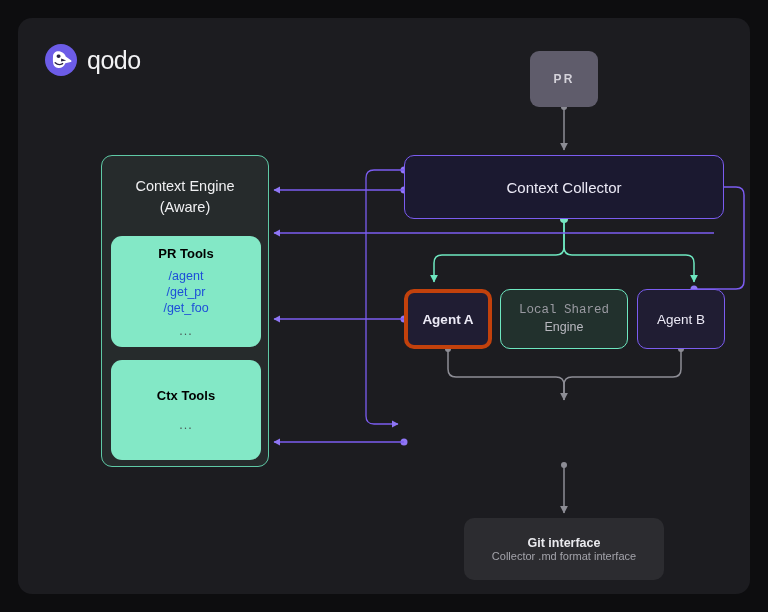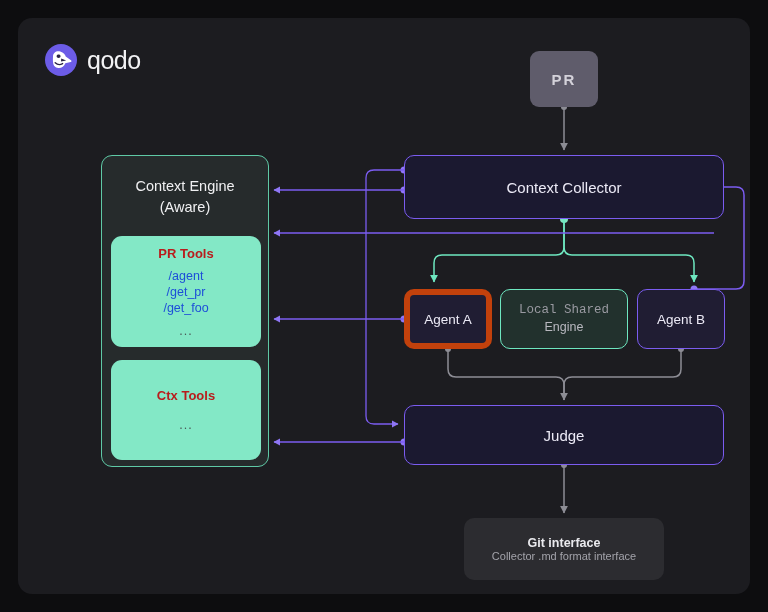--- a/index.html
+++ b/index.html
@@ -69,41 +69,42 @@
   }
   
   #node-pr {
     left: 512px; top: 33px;
     width: 68px; height: 56px;
     background: #5f5c6b;
     border-radius: 9px;
   }
   #node-pr .lbl {
     color: #d4d2da;
-    font-size: 15px;
+    font-size: 12px;
     font-weight: 700;
     letter-spacing: 2.2px;
   }
   
   #node-collector {
     left: 386px; top: 137px;
     width: 320px; height: 64px;
     background: #1b1930;
     border: 1px solid #7b5cf0;
   }
   #node-collector .lbl {
     color: #eceaf6;
     font-size: 15px;
   }
   
   #node-agent-a {
     left: 386px; top: 271px;
     width: 88px; height: 60px;
     background: #201d33;
-    border: 6px solid #c2410c;
+    border: 4px solid #c2410c;
+    font-weight: bold;
   }
   #node-agent-b {
     left: 619px; top: 271px;
     width: 88px; height: 60px;
     background: #201d33;
     border: 1px solid #7b5cf0;
   }
   .agent-lbl {
     color: #eceaf6;
     font-size: 13.5px;
@@ -162,21 +163,21 @@
     border-radius: 11px;
     display: flex;
     flex-direction: column;
     align-items: center;
     justify-content: center;
     text-align: center;
   }
   #tools-pr { top: 80px; height: 111px; }
   #tools-ctx { top: 204px; height: 100px; }
   .tools-title {
-    color: #b91c1c;
+    color: #000000;
     font-size: 13px;
     font-weight: 700;
     margin-bottom: 7px;
   }
   .tools-list {
     color: #1d4ed8;
     font-size: 12.5px;
     line-height: 1.28;
   }
   .tools-ellipsis {
@@ -276,23 +277,20 @@
 
     <div class="node" id="node-shared">
       <div class="l1">Local Shared</div>
       <div class="l2">Engine</div>
     </div>
 
     <div class="node" id="node-agent-b">
       <div class="agent-lbl">Agent B</div>
     </div>
 
-    <div class="node" id="node-judge">
-      <div class="lbl">Judge</div>
-    </div>
 
     <div class="node" id="node-git">
       <div class="title">Git interface</div>
       <div class="sub">Collector .md format interface</div>
     </div>
 
     <div id="node-engine">
       <div id="engine-title">
         <div>Context Engine</div>
         <div>(Aware)</div>

